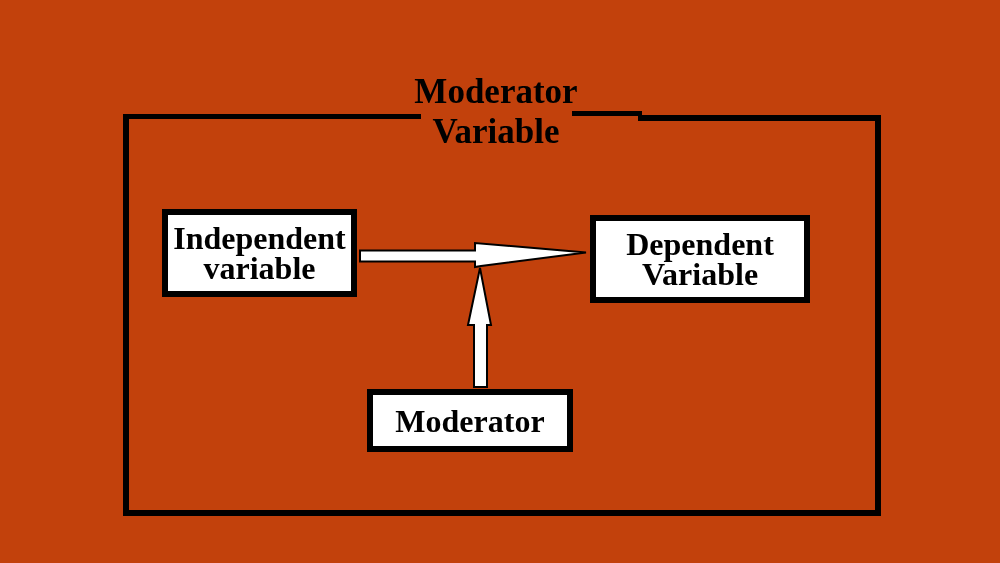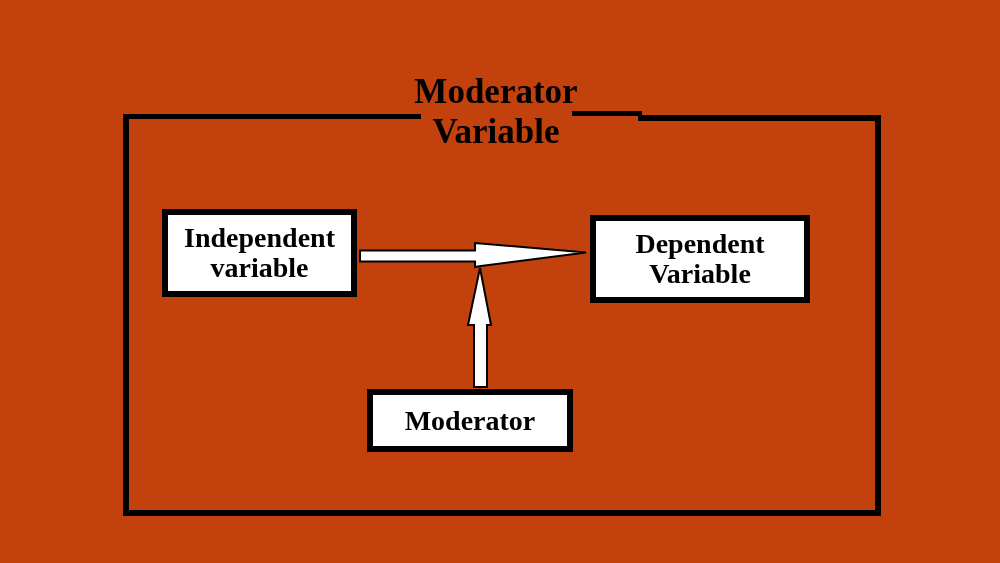--- a/index.html
+++ b/index.html
@@ -52,21 +52,21 @@
   .node {
     position: absolute;
     box-sizing: border-box;
     border: 6px solid #000000;
     background: #ffffff;
     display: flex;
     flex-direction: column;
     align-items: center;
     justify-content: center;
     font-weight: bold;
-    font-size: 28px;
+    font-size: 32px;
     line-height: 30px;
     text-align: center;
     z-index: 2;
   }
   .node-independent { left: 162px; top: 209px; width: 195px; height: 88px; }
   .node-dependent   { left: 590px; top: 215px; width: 220px; height: 88px; text-align: right; }
   .node-moderator   { left: 367px; top: 389px; width: 206px; height: 63px; }
 
   .arrows-layer {
     position: absolute;

